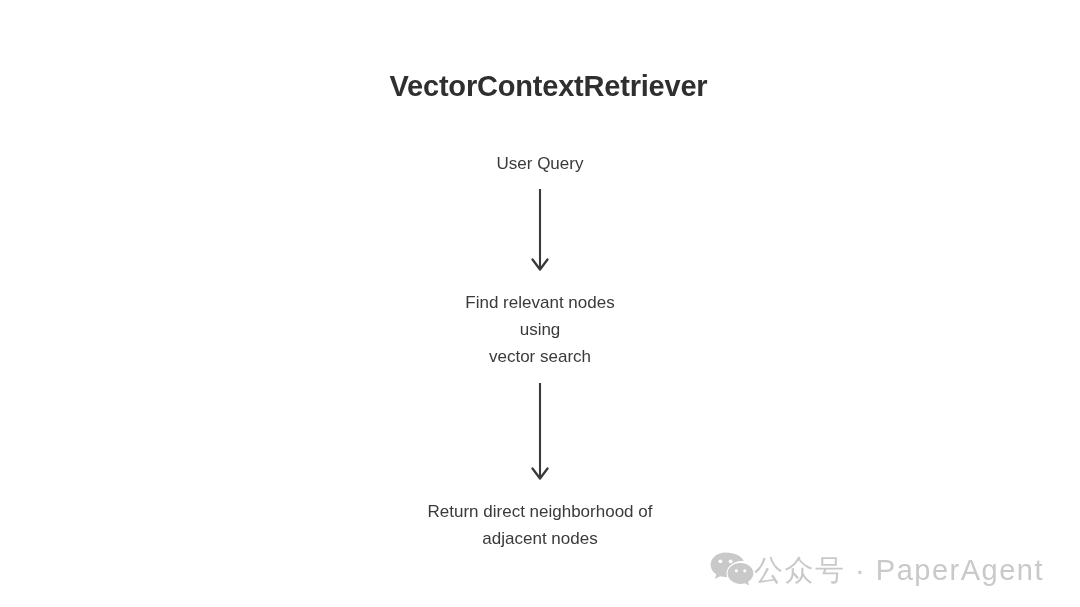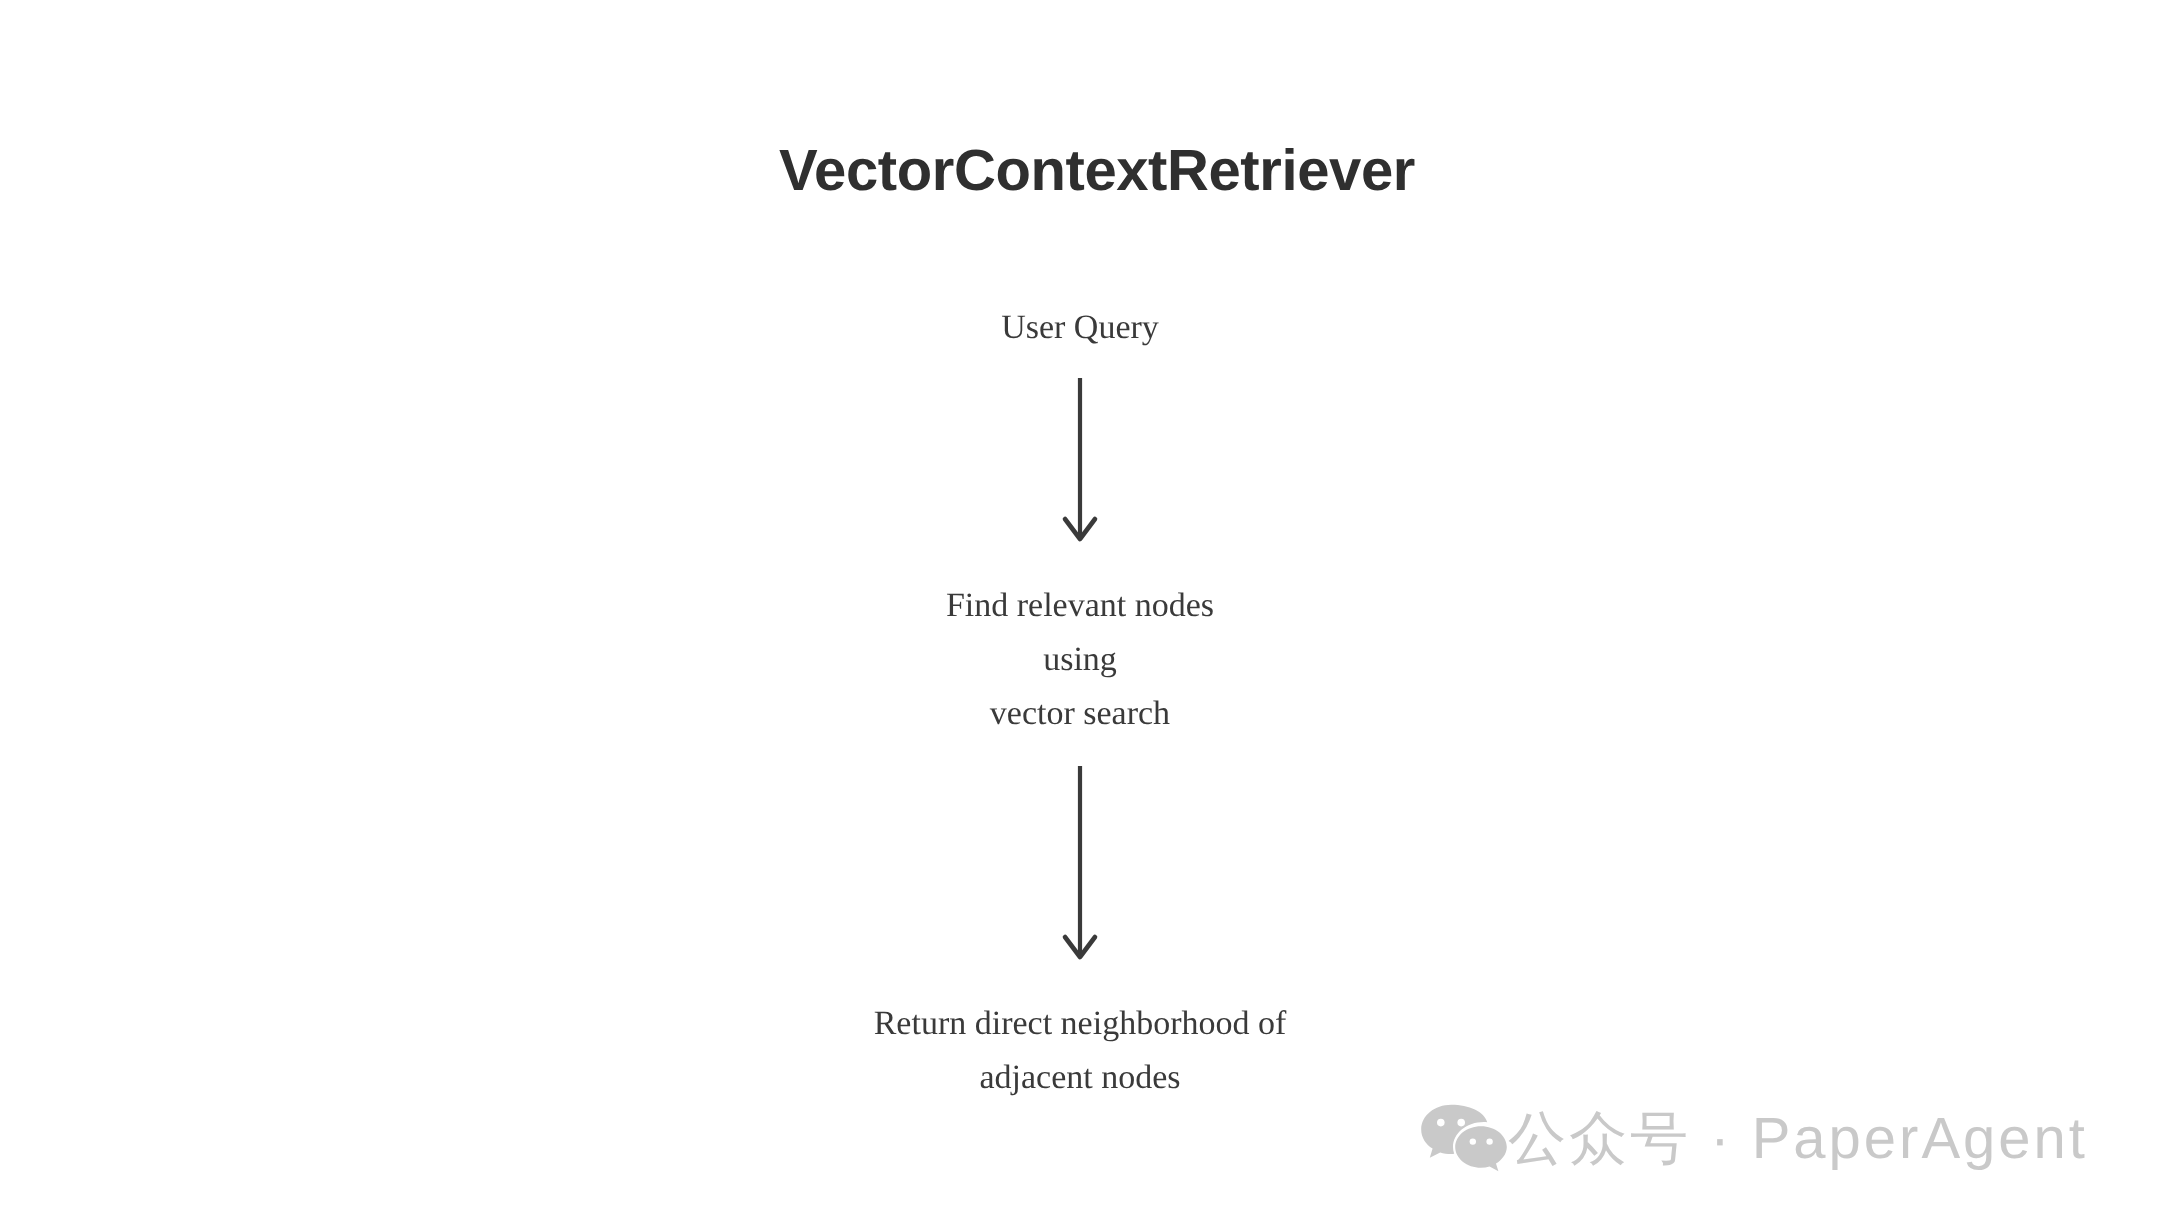--- a/index.html
+++ b/index.html
@@ -40,21 +40,20 @@
 
   
   .flow {
     position: absolute;
     top: 150px;
     left: 0;
     width: 1080px;
     display: flex;
     flex-direction: column;
     align-items: center;
-    font-family: Liberation Serif, serif;
   }
 
   .flow-node {
     text-align: center;
     font-size: 17px;
     font-weight: 400;
     line-height: 27px;
     color: #3a3a3a;
     white-space: pre-line;
   }

